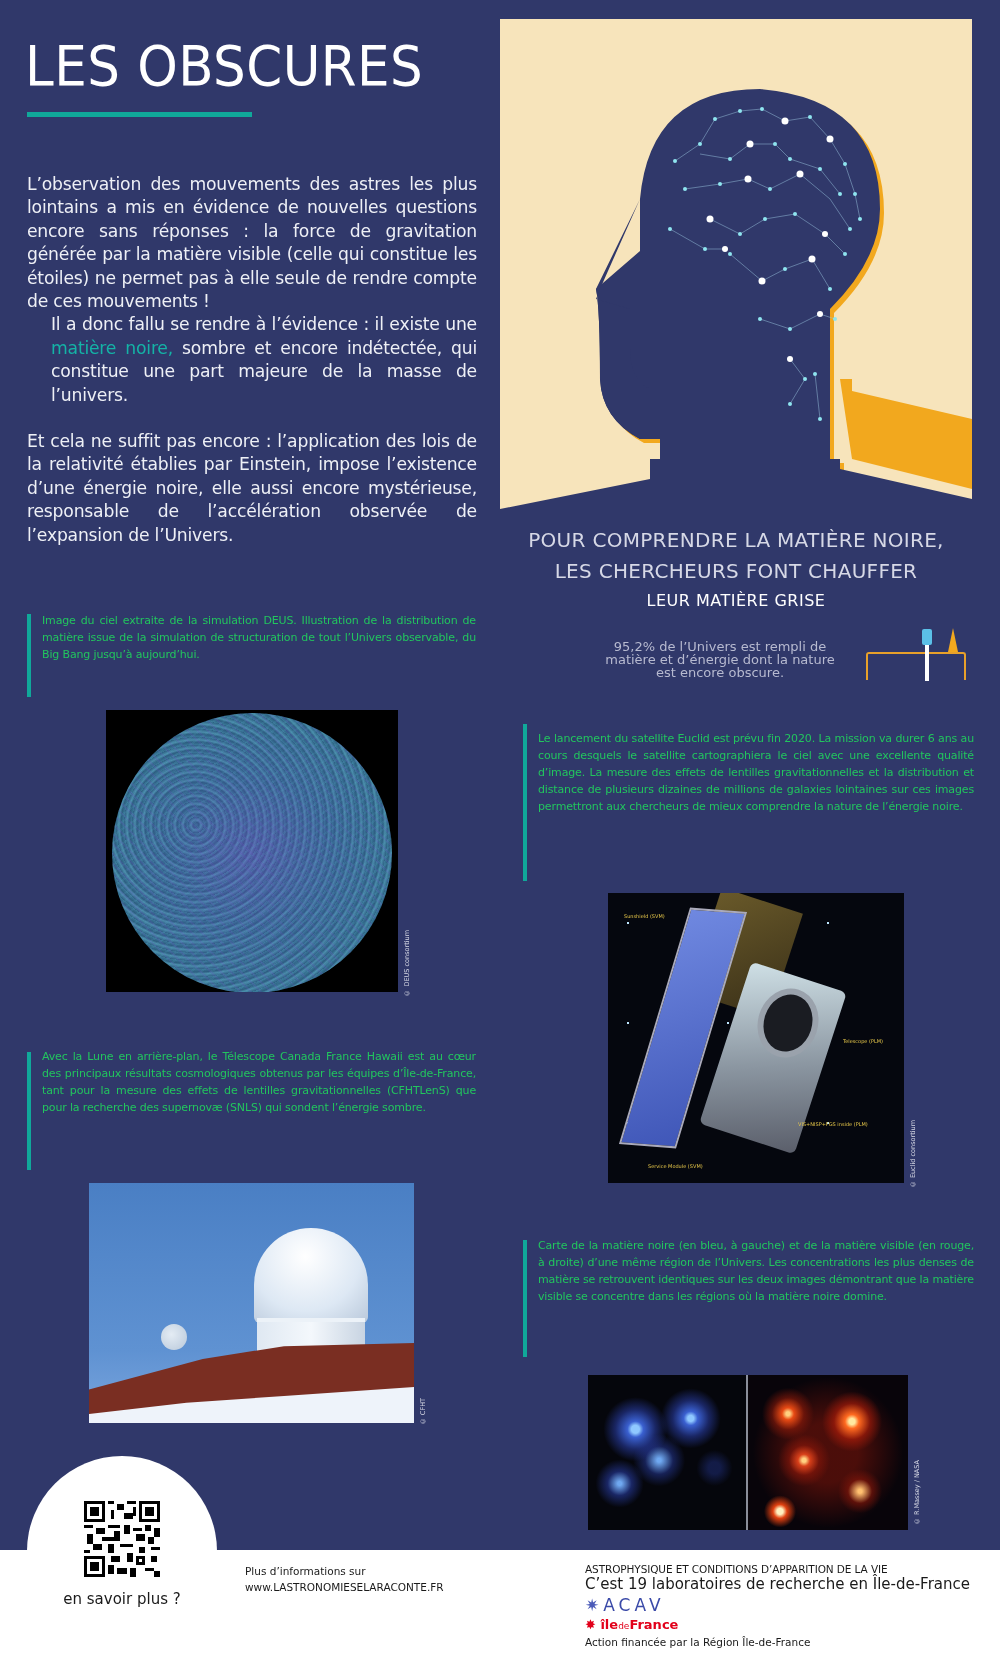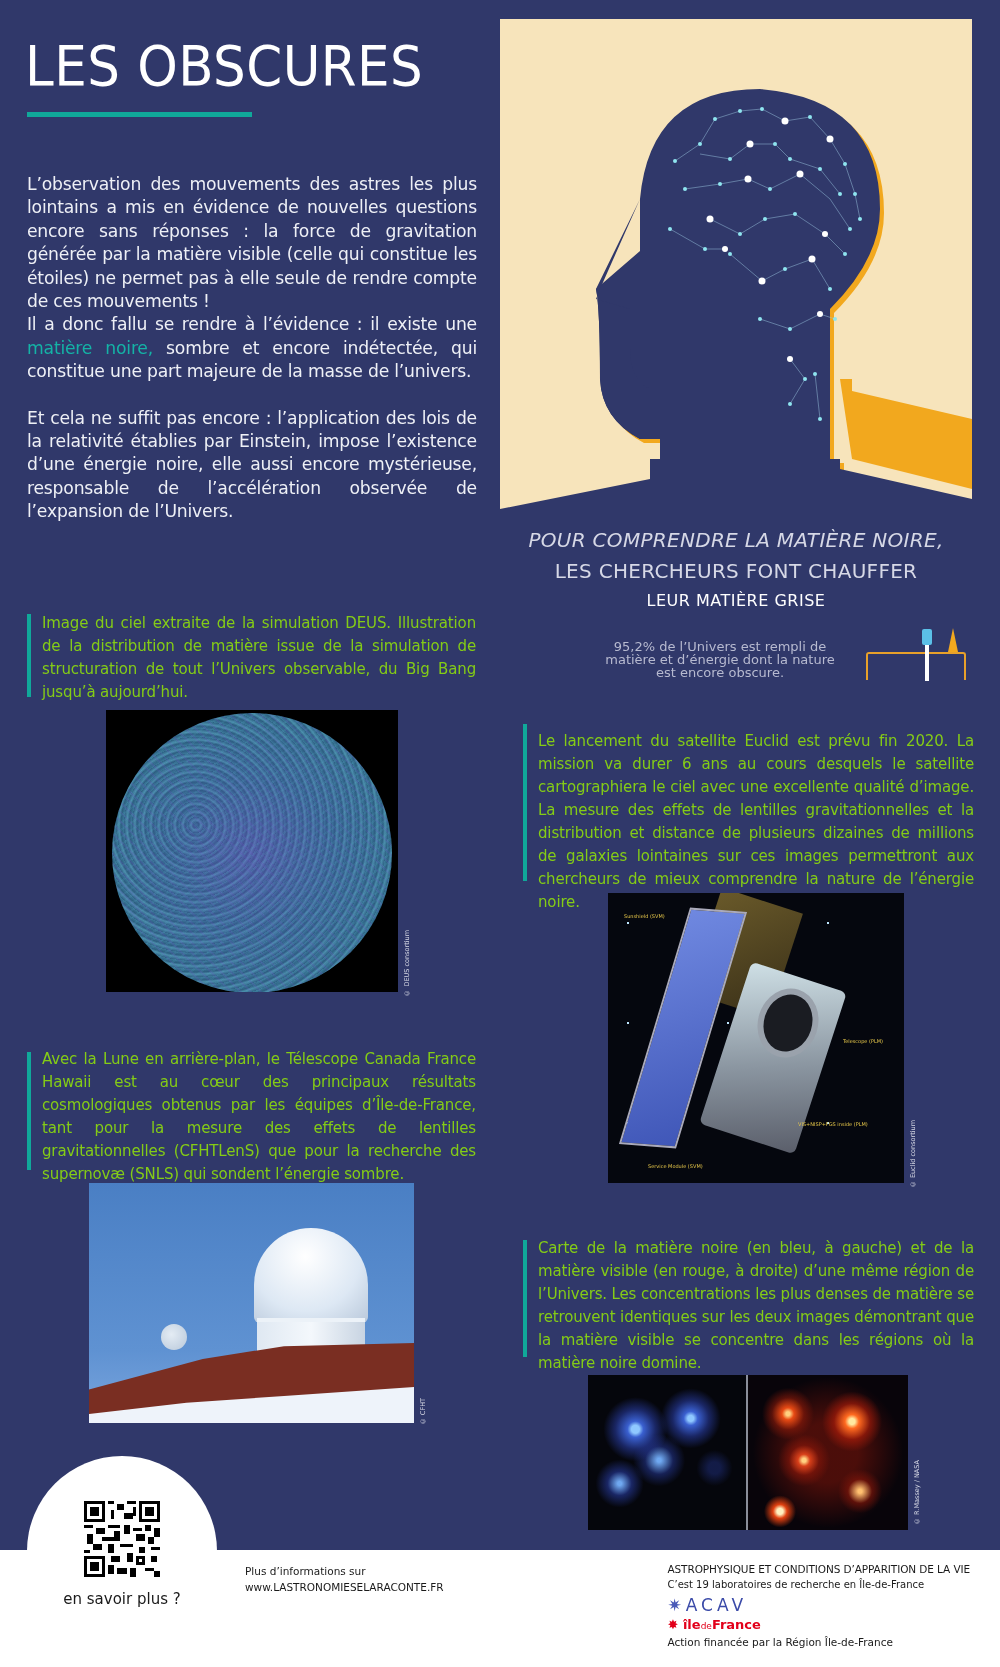--- a/index.html
+++ b/index.html
@@ -14,31 +14,31 @@
 
   
   .intro { left: 27px; top: 173px; width: 450px; font-size: 17.2px; line-height: 23.4px; text-align: justify; color: #eef0f6; letter-spacing: -0.2px; }
   .intro p { margin-bottom: 23px; }
   .intro .accent { color: #14b3a6; }
 
   
   .poster { left: 500px; top: 19px; width: 472px; height: 681px; background: #30386a; overflow: hidden; }
   .poster-art { position: absolute; left: 0; top: 0; width: 472px; height: 500px; }
   .poster-line1, .poster-line2 { position: absolute; left: 0; width: 472px; text-align: center; font-size: 20px; color: #d6d8e6; letter-spacing: 0.3px; }
-  .poster-line1 { top: 509px; font-style: italic; }
+  .poster-line1 { top: 509px; }
   .poster-line2 { top: 540px; }
   .poster-line3 { position: absolute; left: 0; width: 472px; text-align: center; top: 572px; font-size: 16px; font-weight: normal; color: #ffffff; letter-spacing: 0.5px; }
   .poster-sub { position: absolute; left: 100px; width: 240px; text-align: center; top: 621px; font-size: 13px; line-height: 13px; color: #b7bad0; }
   .poster-shelf { position: absolute; left: 366px; top: 633px; width: 100px; height: 28px; border: 2px solid #e8a12a; border-bottom: none; border-radius: 3px 3px 0 0; }
   .poster-pipette { position: absolute; left: 425px; top: 610px; width: 4px; height: 52px; background: #ffffff; }
   .poster-pipette-top { position: absolute; left: 422px; top: 610px; width: 10px; height: 16px; background: #5bc0e8; border-radius: 2px; }
   .poster-pencil { position: absolute; left: 448px; top: 609px; width: 0; height: 0; border-left: 5px solid transparent; border-right: 5px solid transparent; border-bottom: 24px solid #f2a81e; }
 
   
-  .caption { font-size: 15px; line-height: 23px; color: #84cc16; text-align: justify; letter-spacing: -0.15px; }
+  .caption { font-size: 11px; line-height: 17px; color: #22c55e; text-align: justify; letter-spacing: -0.15px; }
   .bar { width: 4px; background: #10a89a; }
 
   .cap1-bar { left: 27px; top: 614px; height: 83px; }
   .cap1 { left: 42px; top: 612px; width: 434px; }
 
   .cap2-bar { left: 523px; top: 724px; height: 157px; }
   .cap2 { left: 538px; top: 683px; width: 436px; margin-top: 47px; }
 
   .cap3-bar { left: 27px; top: 1052px; height: 118px; }
   .cap3 { left: 42px; top: 1048px; width: 434px; }
@@ -108,36 +108,36 @@
 
   
   .footer { left: 0; top: 1550px; width: 1000px; height: 117px; background: #ffffff; }
   .qr-circle { left: 27px; top: 1456px; width: 190px; height: 190px; border-radius: 50%; background: #ffffff; }
   .qr { left: 84px; top: 1500px; width: 76px; height: 78px; background: #ffffff; }
   .qr svg { width: 76px; height: 78px; display: block; }
   .qr-label { left: 27px; top: 1590px; width: 190px; text-align: center; font-size: 15px; color: #1a1a1a; }
   .more-info { left: 245px; top: 1563px; font-size: 10.5px; line-height: 16px; color: #1a1a1a; }
   .partner { right: 30px; top: 1562px; text-align: left; color: #1a1a1a; }
   .partner .p1 { font-size: 10.5px; line-height: 15px; letter-spacing: -0.1px; }
-  .partner .p2 { font-size: 10px; line-height: 15px; }
+  .partner .p2 { font-size: 15px; line-height: 15px; }
   .acav { margin-top: 3px; font-size: 17px; letter-spacing: 4px; color: #3a4aa8; line-height: 20px; font-family: "DejaVu Sans", sans-serif; }
   .acav .star { color: #4a5ab8; letter-spacing: 0; margin-right: 4px; }
   .idf { margin-top: 3px; font-size: 13px; line-height: 14px; color: #e2001a; font-weight: bold; }
   .idf .de { font-weight: normal; font-size: 9px; }
   .p3 { font-size: 10.5px; line-height: 15px; margin-top: 2px; }
 </style>
 </head>
 <body>
 
 <h1 class="abs title">LES OBSCURES</h1>
 <div class="abs title-rule"></div>
 
 <div class="abs intro">
   <p>L’observation des mouvements des astres les plus lointains a mis en évidence de nouvelles questions encore sans réponses : la force de gravitation générée par la matière visible (celle qui constitue les étoiles) ne permet pas à elle seule de rendre compte de ces mouvements !</p>
-  <p style="margin-top:-23px;"><span>Il a donc fallu se rendre à l’évidence : il existe une </span><span class="accent">matière noire,</span><span> sombre et encore indétectée, qui constitue une part majeure de la masse de l’univers.</span></p>
+  <p style="margin-top:-23px;margin-left:24px;"><span>Il a donc fallu se rendre à l’évidence : il existe une </span><span class="accent">matière noire,</span><span> sombre et encore indétectée, qui constitue une part majeure de la masse de l’univers.</span></p>
   <p>Et cela ne suffit pas encore : l’application des lois de la relativité établies par Einstein, impose l’existence d’une énergie noire, elle aussi encore mystérieuse, responsable de l’accélération observée de l’expansion de l’Univers.</p>
 </div>
 
 <div class="abs poster">
   <svg class="poster-art" viewBox="0 0 472 500" xmlns="http://www.w3.org/2000/svg">
     <rect x="0" y="0" width="472" height="500" fill="#f7e4bb"></rect>
 
     <path d="M340 360 L352 360 L352 372 L472 400 L472 470 L352 440 Z" fill="#f2a81e"></path>
     <path d="M 140 232 L 96 270 Q 100 290 100 360 Q 102 400 140 420 L 160 420 L 160 440 L 150 440 L 150 460 L 0 490 L 0 500 L 472 500 L 472 480 L 340 450 L 340 440 L 330 440 L 330 290 Q 380 240 380 190 Q 380 80 260 70 Q 150 70 140 180 Z" fill="#f2a81e" transform="translate(4,4)"></path>
 

